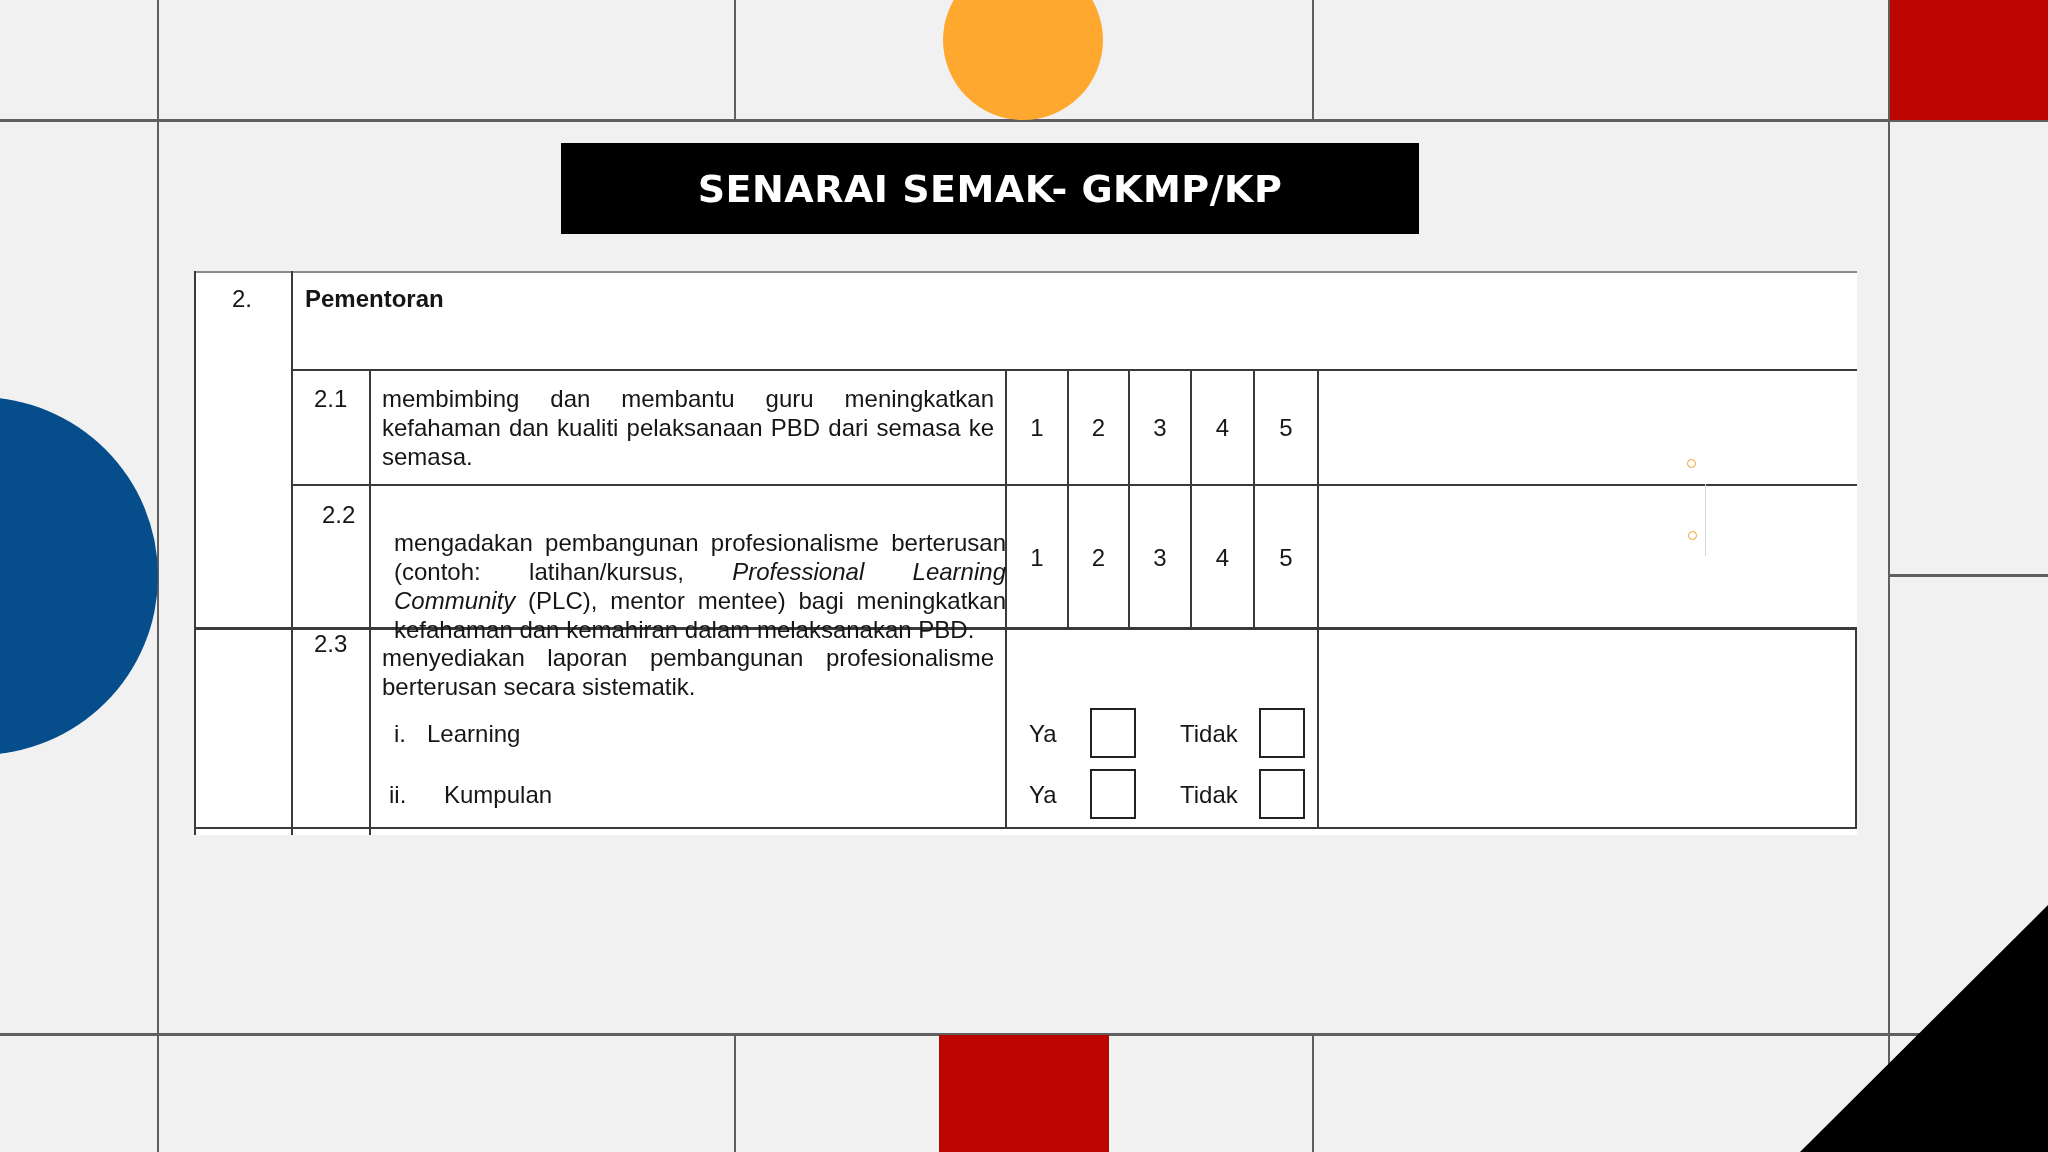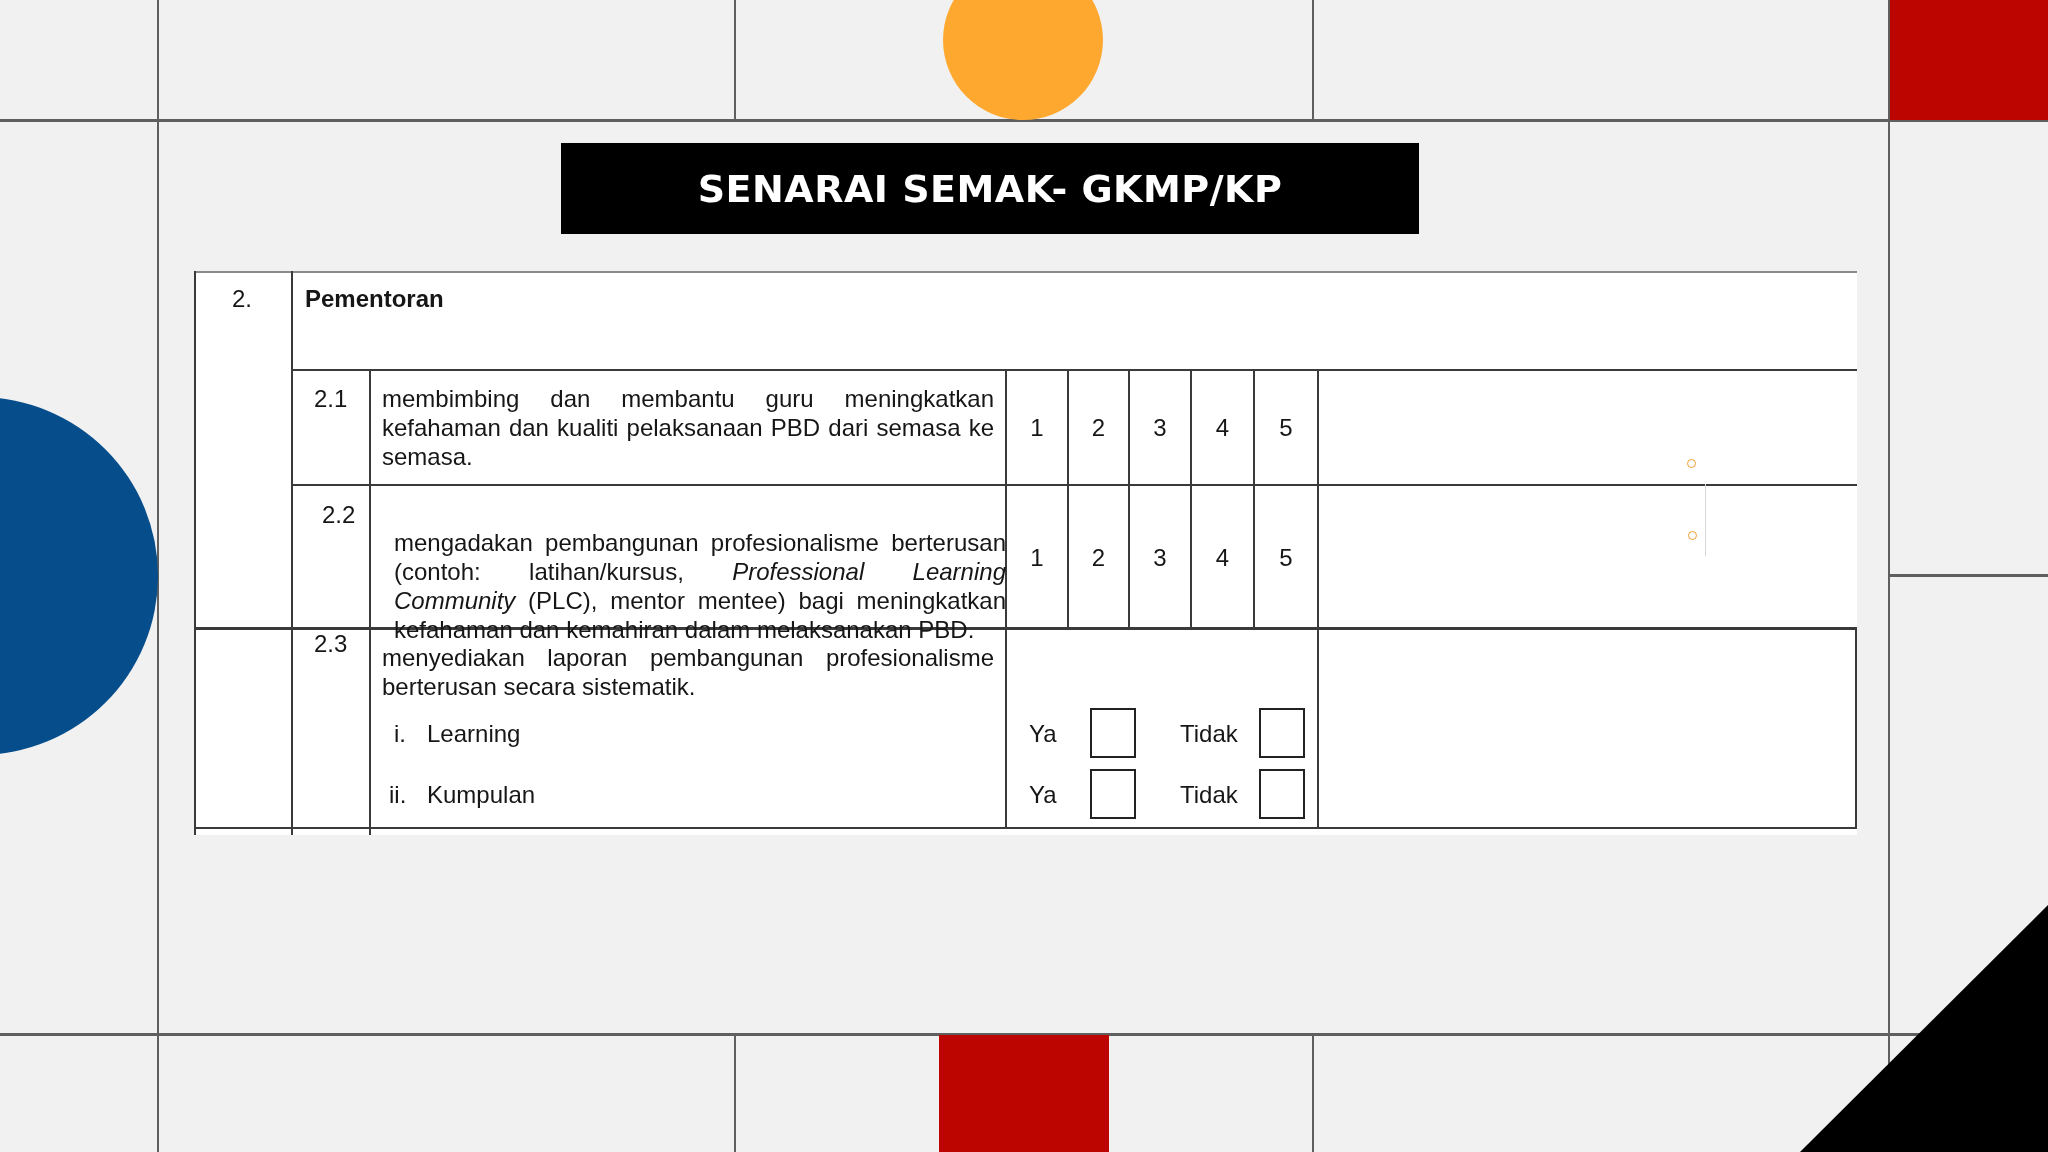--- a/index.html
+++ b/index.html
@@ -128,21 +128,21 @@
       <div class="txt" style="left:200px; top:448px;">i.</div>
       <div class="txt" style="left:233px; top:448px;">Learning</div>
       <div class="txt" style="left:835px; top:448px;">Ya</div>
       <div class="cb" style="left:896px; top:437px;"></div>
       <div class="txt" style="left:986px; top:448px;">Tidak</div>
       <div class="cb" style="left:1065px; top:437px;"></div>
     </div>
 
     <div>
       <div class="txt" style="left:195px; top:509px;">ii.</div>
-      <div class="txt" style="left:233px; top:509px;">Kumpulan</div>
+      <div class="txt" style="left:250px; top:509px;">Kumpulan</div>
       <div class="txt" style="left:835px; top:509px;">Ya</div>
       <div class="cb" style="left:896px; top:498px;"></div>
       <div class="txt" style="left:986px; top:509px;">Tidak</div>
       <div class="cb" style="left:1065px; top:498px;"></div>
     </div>
 
     <div style="position:absolute; left:1125px; top:359px; width:536px; height:197px;"></div>
   </div>
 </div>
 

